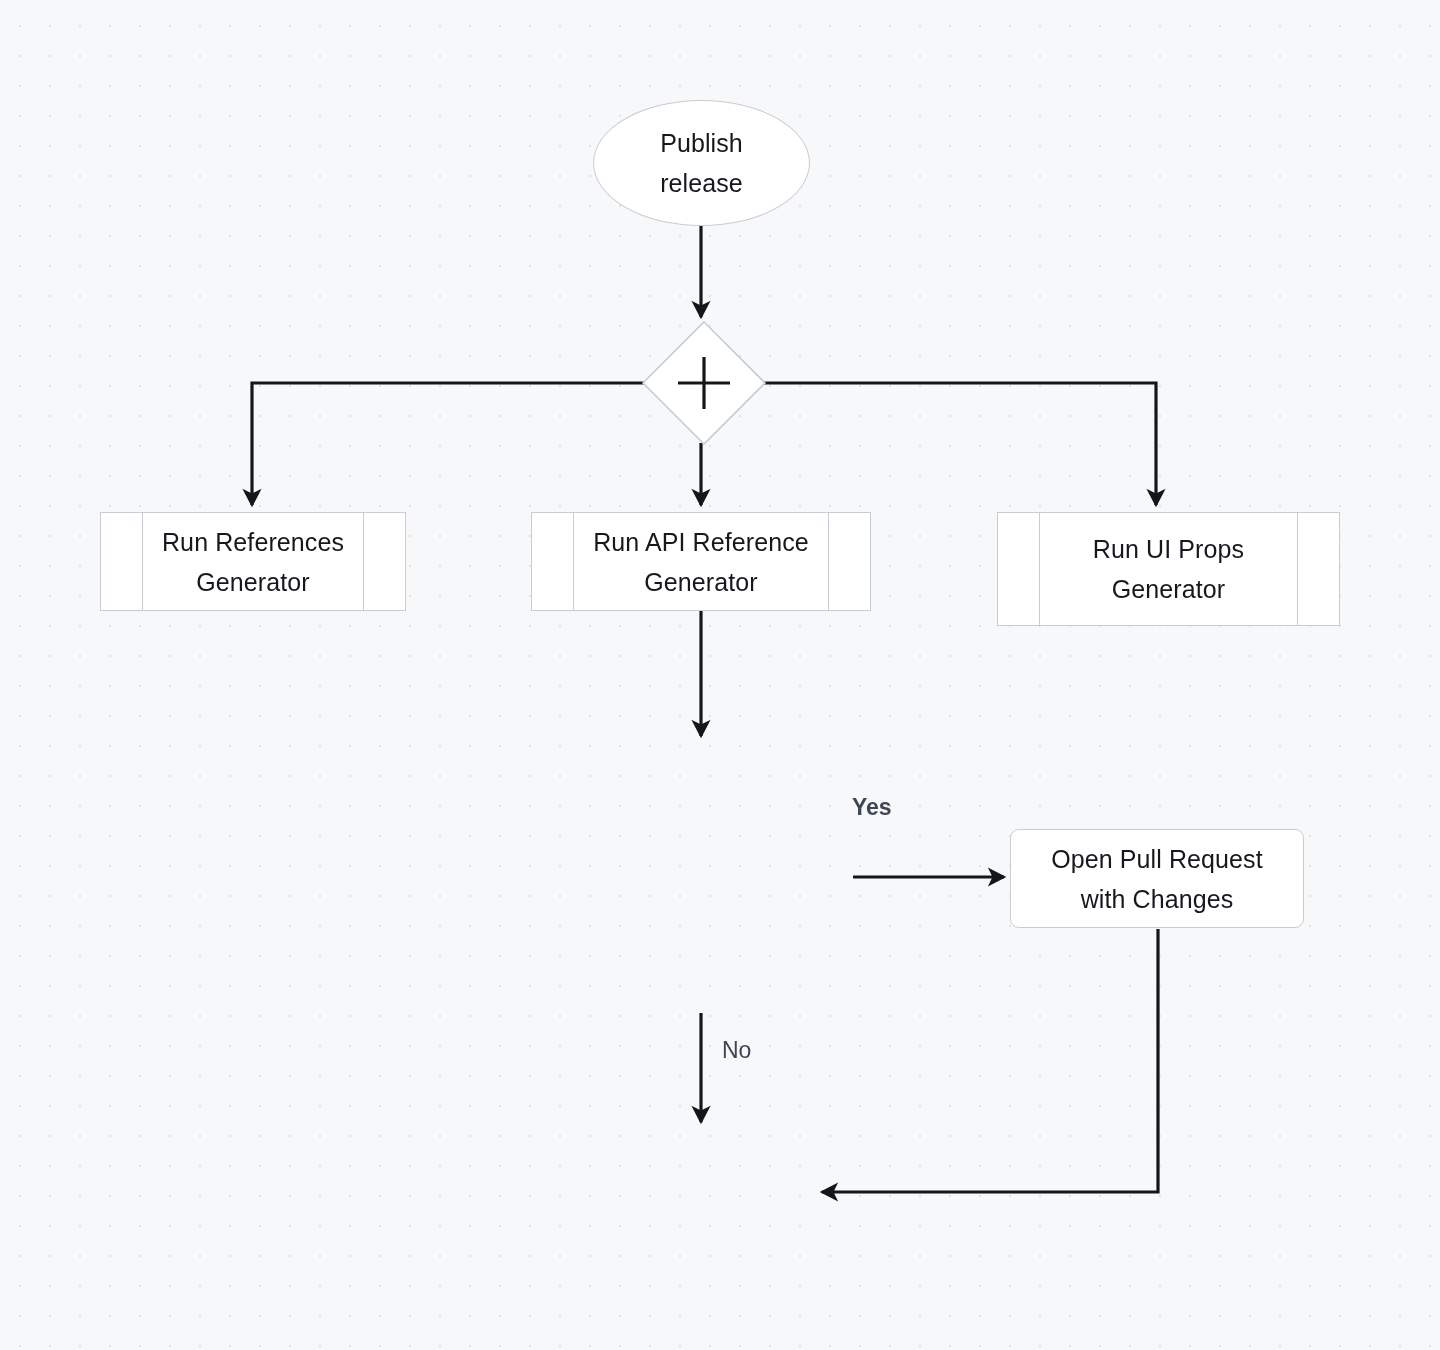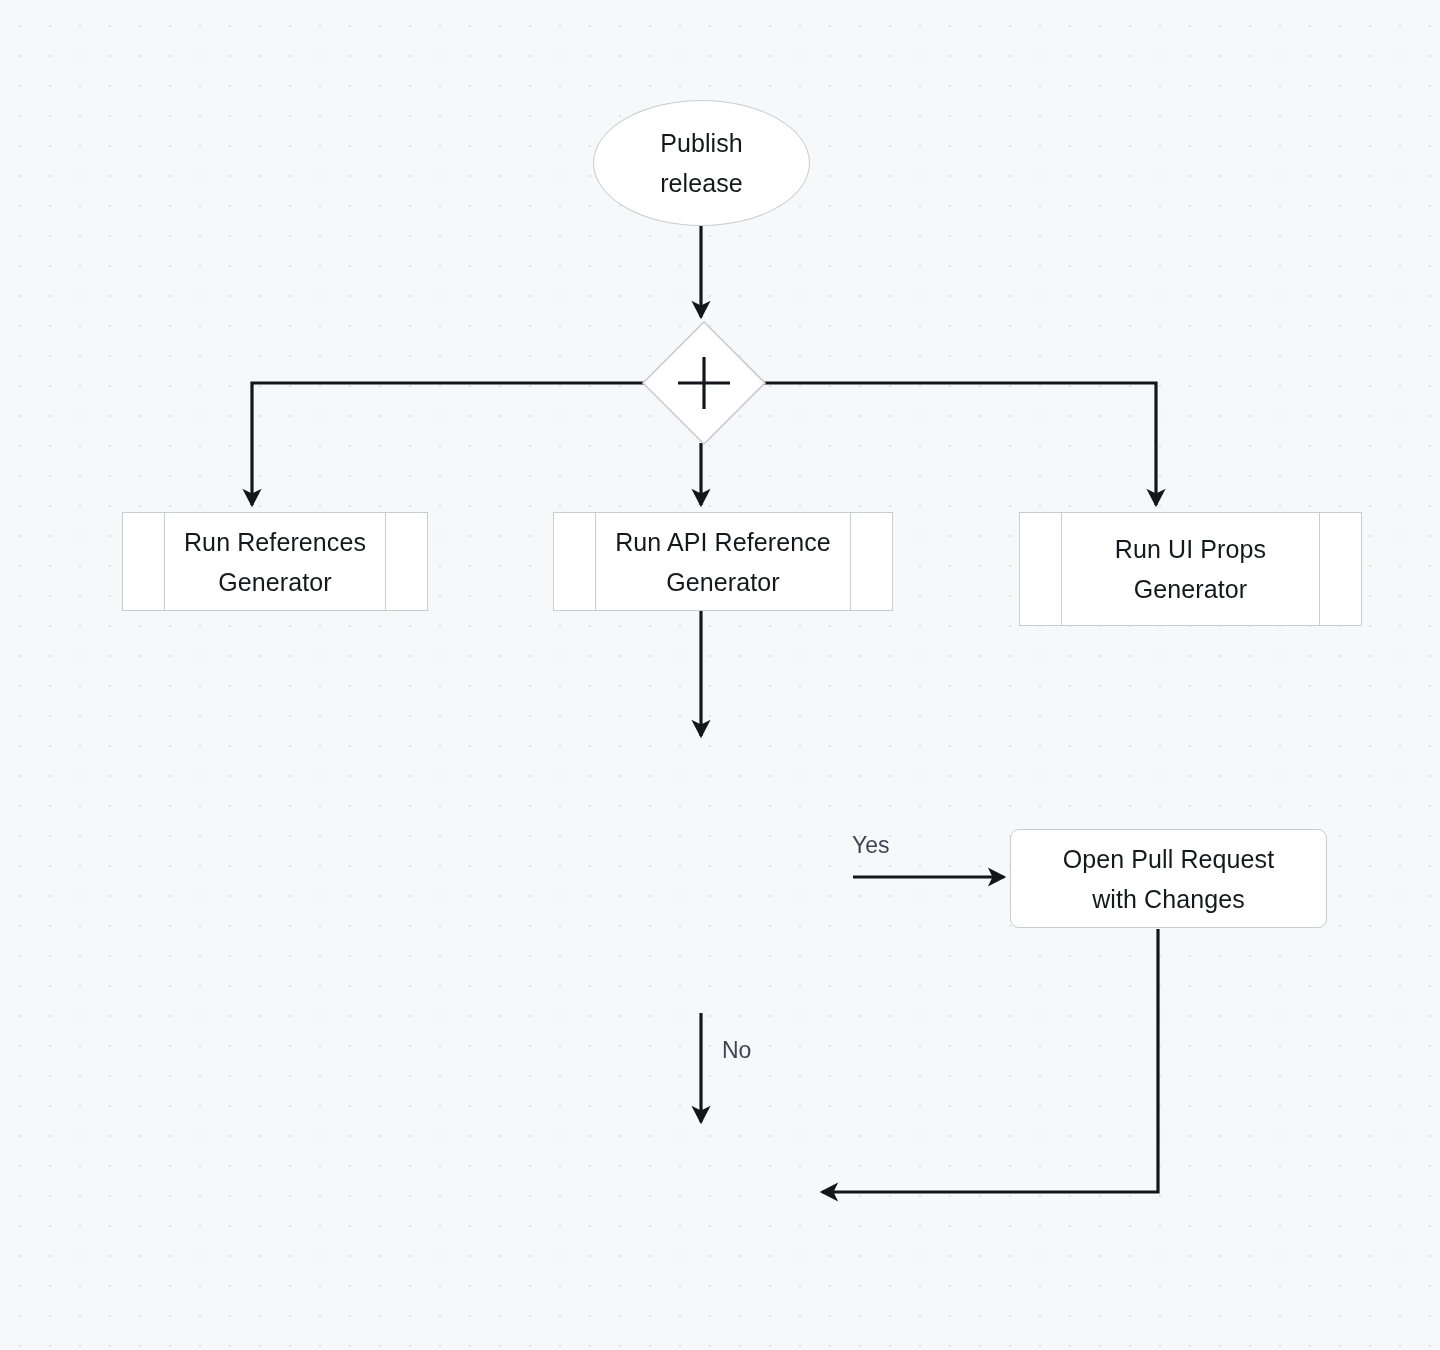--- a/index.html
+++ b/index.html
@@ -50,21 +50,20 @@
   
   .terminator {
     background: #ffffff;
     border: 1.4px solid #c9ccd2;
     border-radius: 50%;
   }
   
   .subprocess {
     background: #ffffff;
     border: 1.4px solid #c9ccd2;
-    margin-left: 22px;
   }
   .subprocess .bar {
     position: absolute;
     top: 0;
     bottom: 0;
     width: 0;
     border-left: 1.4px solid #c9ccd2;
   }
   .subprocess .bar.left  { left: 41px; }
   .subprocess .bar.right { right: 41px; }
@@ -163,23 +162,23 @@
   </div>
 
   <div class="node subprocess" style="left:997px; top:512px; width:343px; height:114px;">
     <span class="bar left"></span>
     <span class="bar right"></span>
     <span class="node-label">Run UI Props
 Generator</span>
   </div>
 
 
-  <div class="node process" style="left:1010px; top:829px; width:317px; height:99px;">
+  <div class="node process" style="left:1010px; top:829px; width:294px; height:99px;">
     <span class="node-label">Open Pull Request
 with Changes</span>
   </div>
 
 
-  <span class="edge-label" style="left:852px; top:832px;">Yes</span>
+  <span class="edge-label" style="left:852px; top:794px;font-weight:bold;">Yes</span>
 
   <span class="edge-label" style="left:722px; top:1025px;margin-top:12px;">No</span>
 
 </div>
 
 </body></html>

